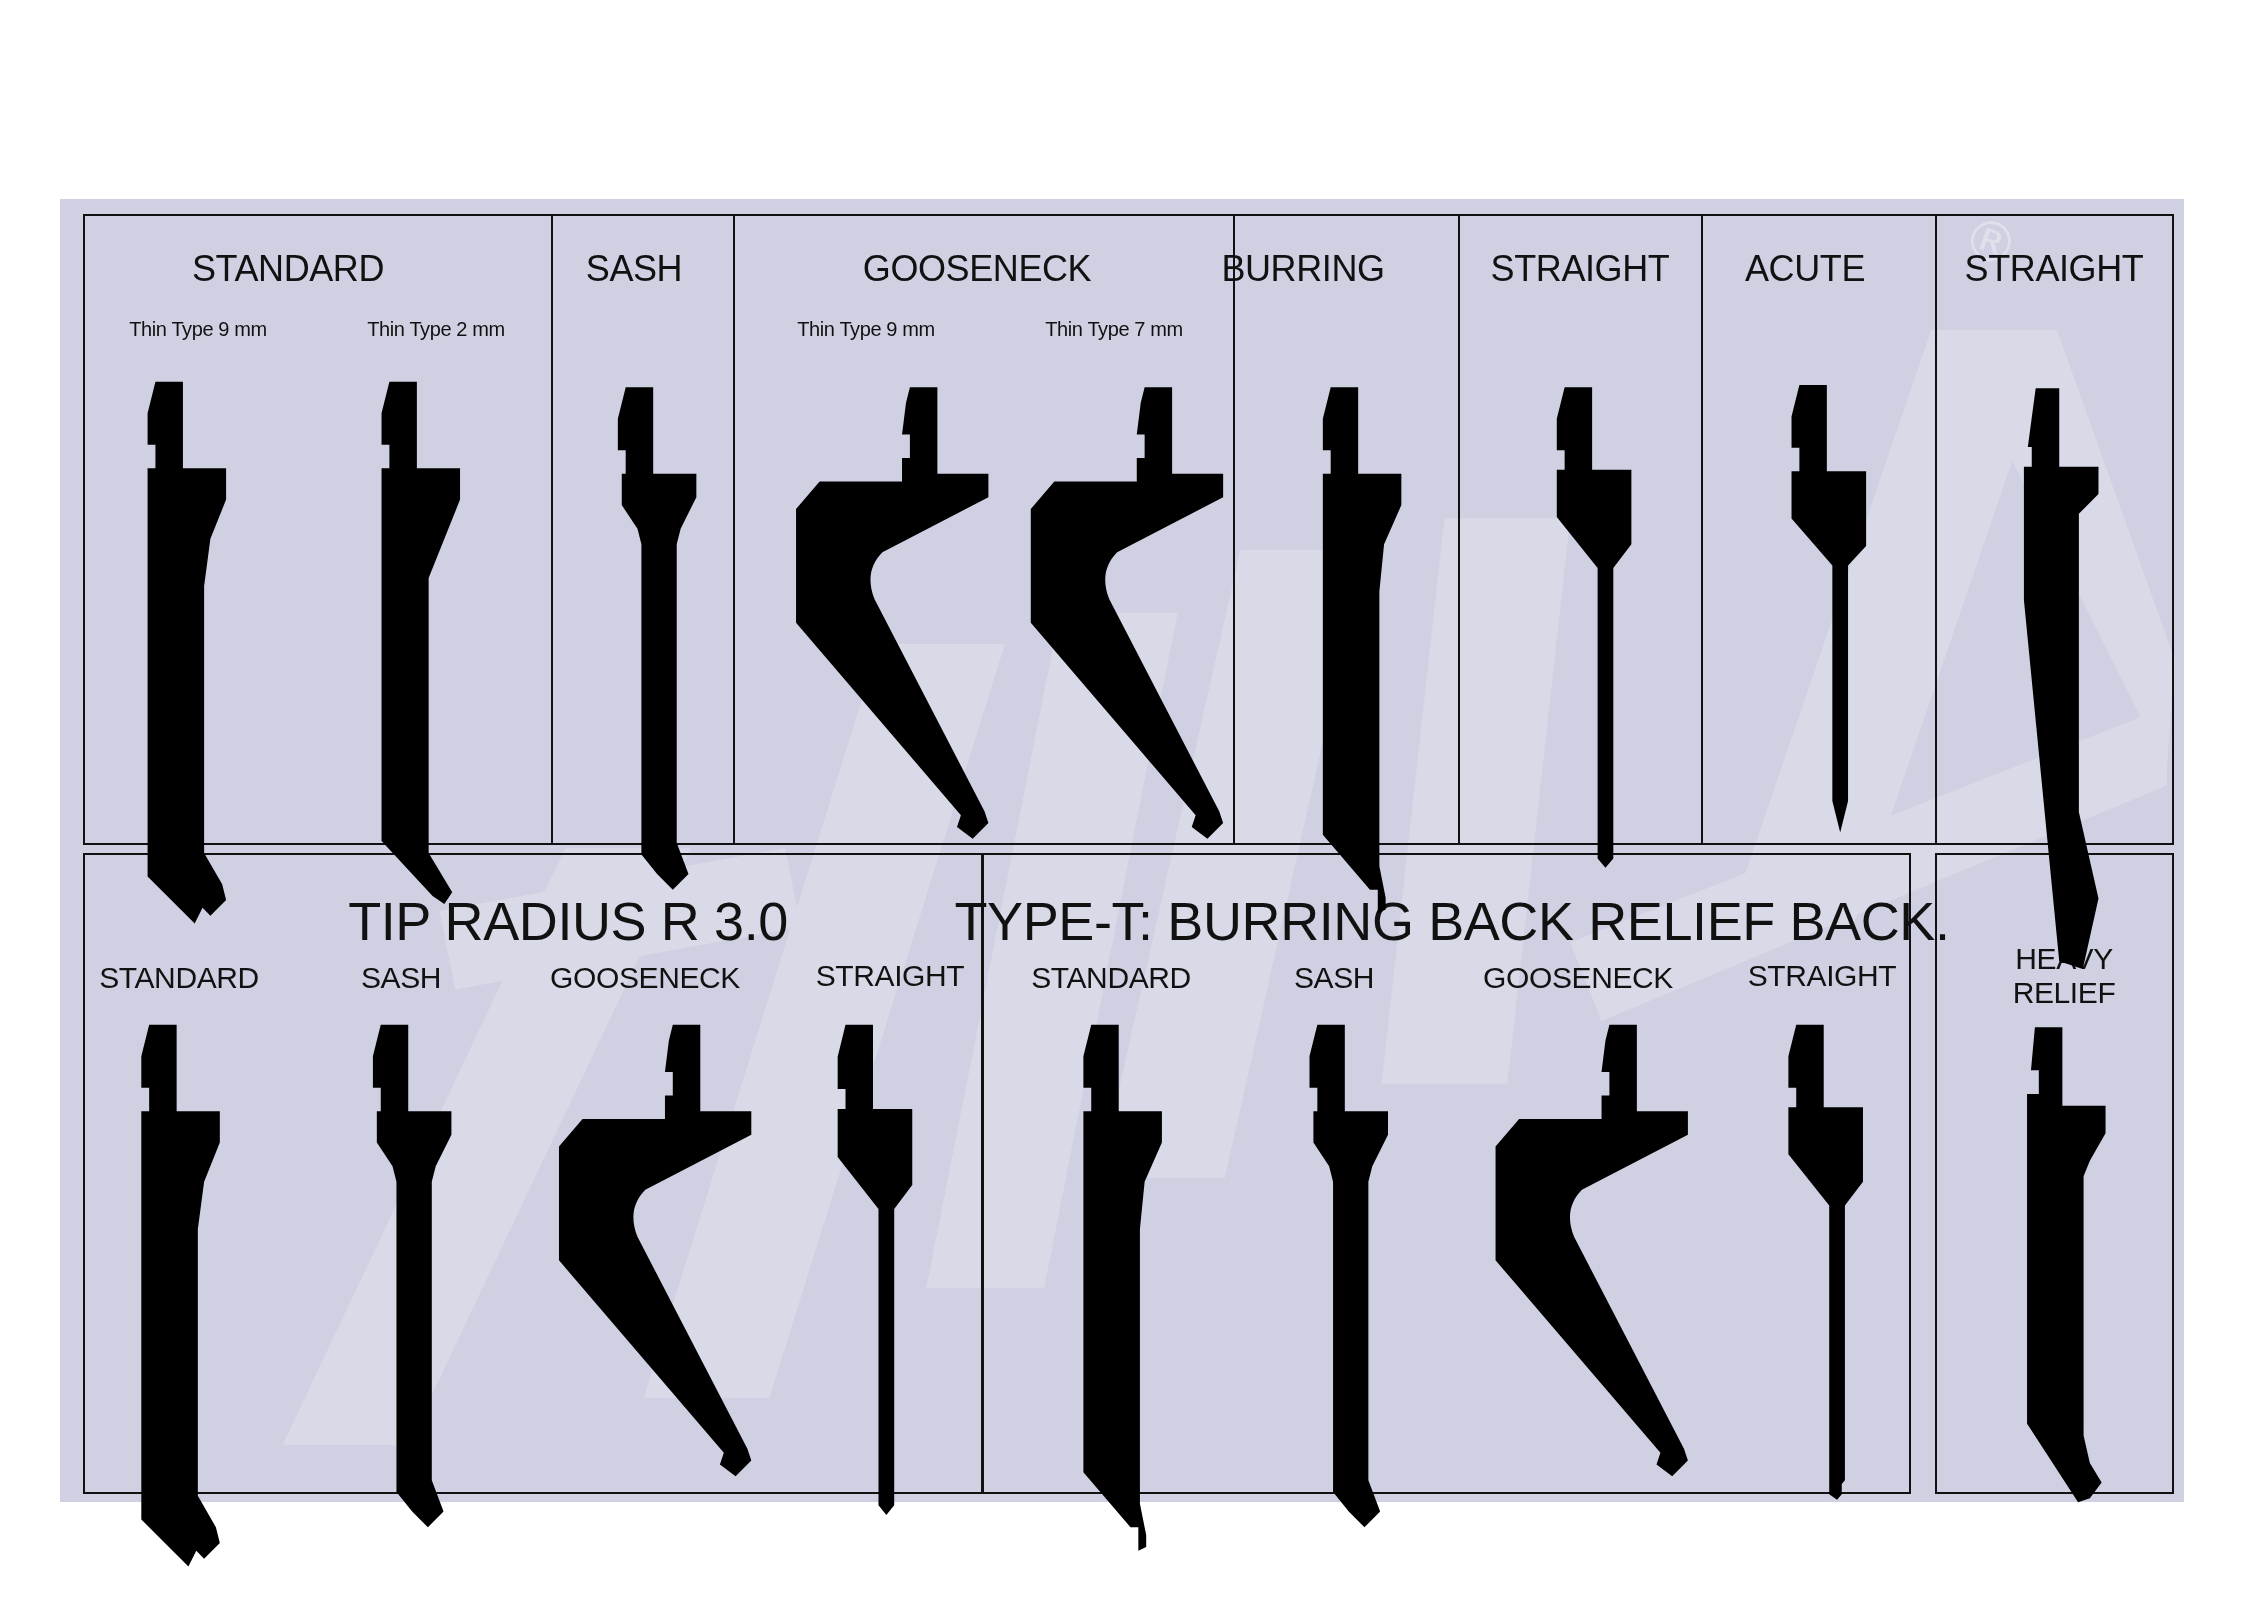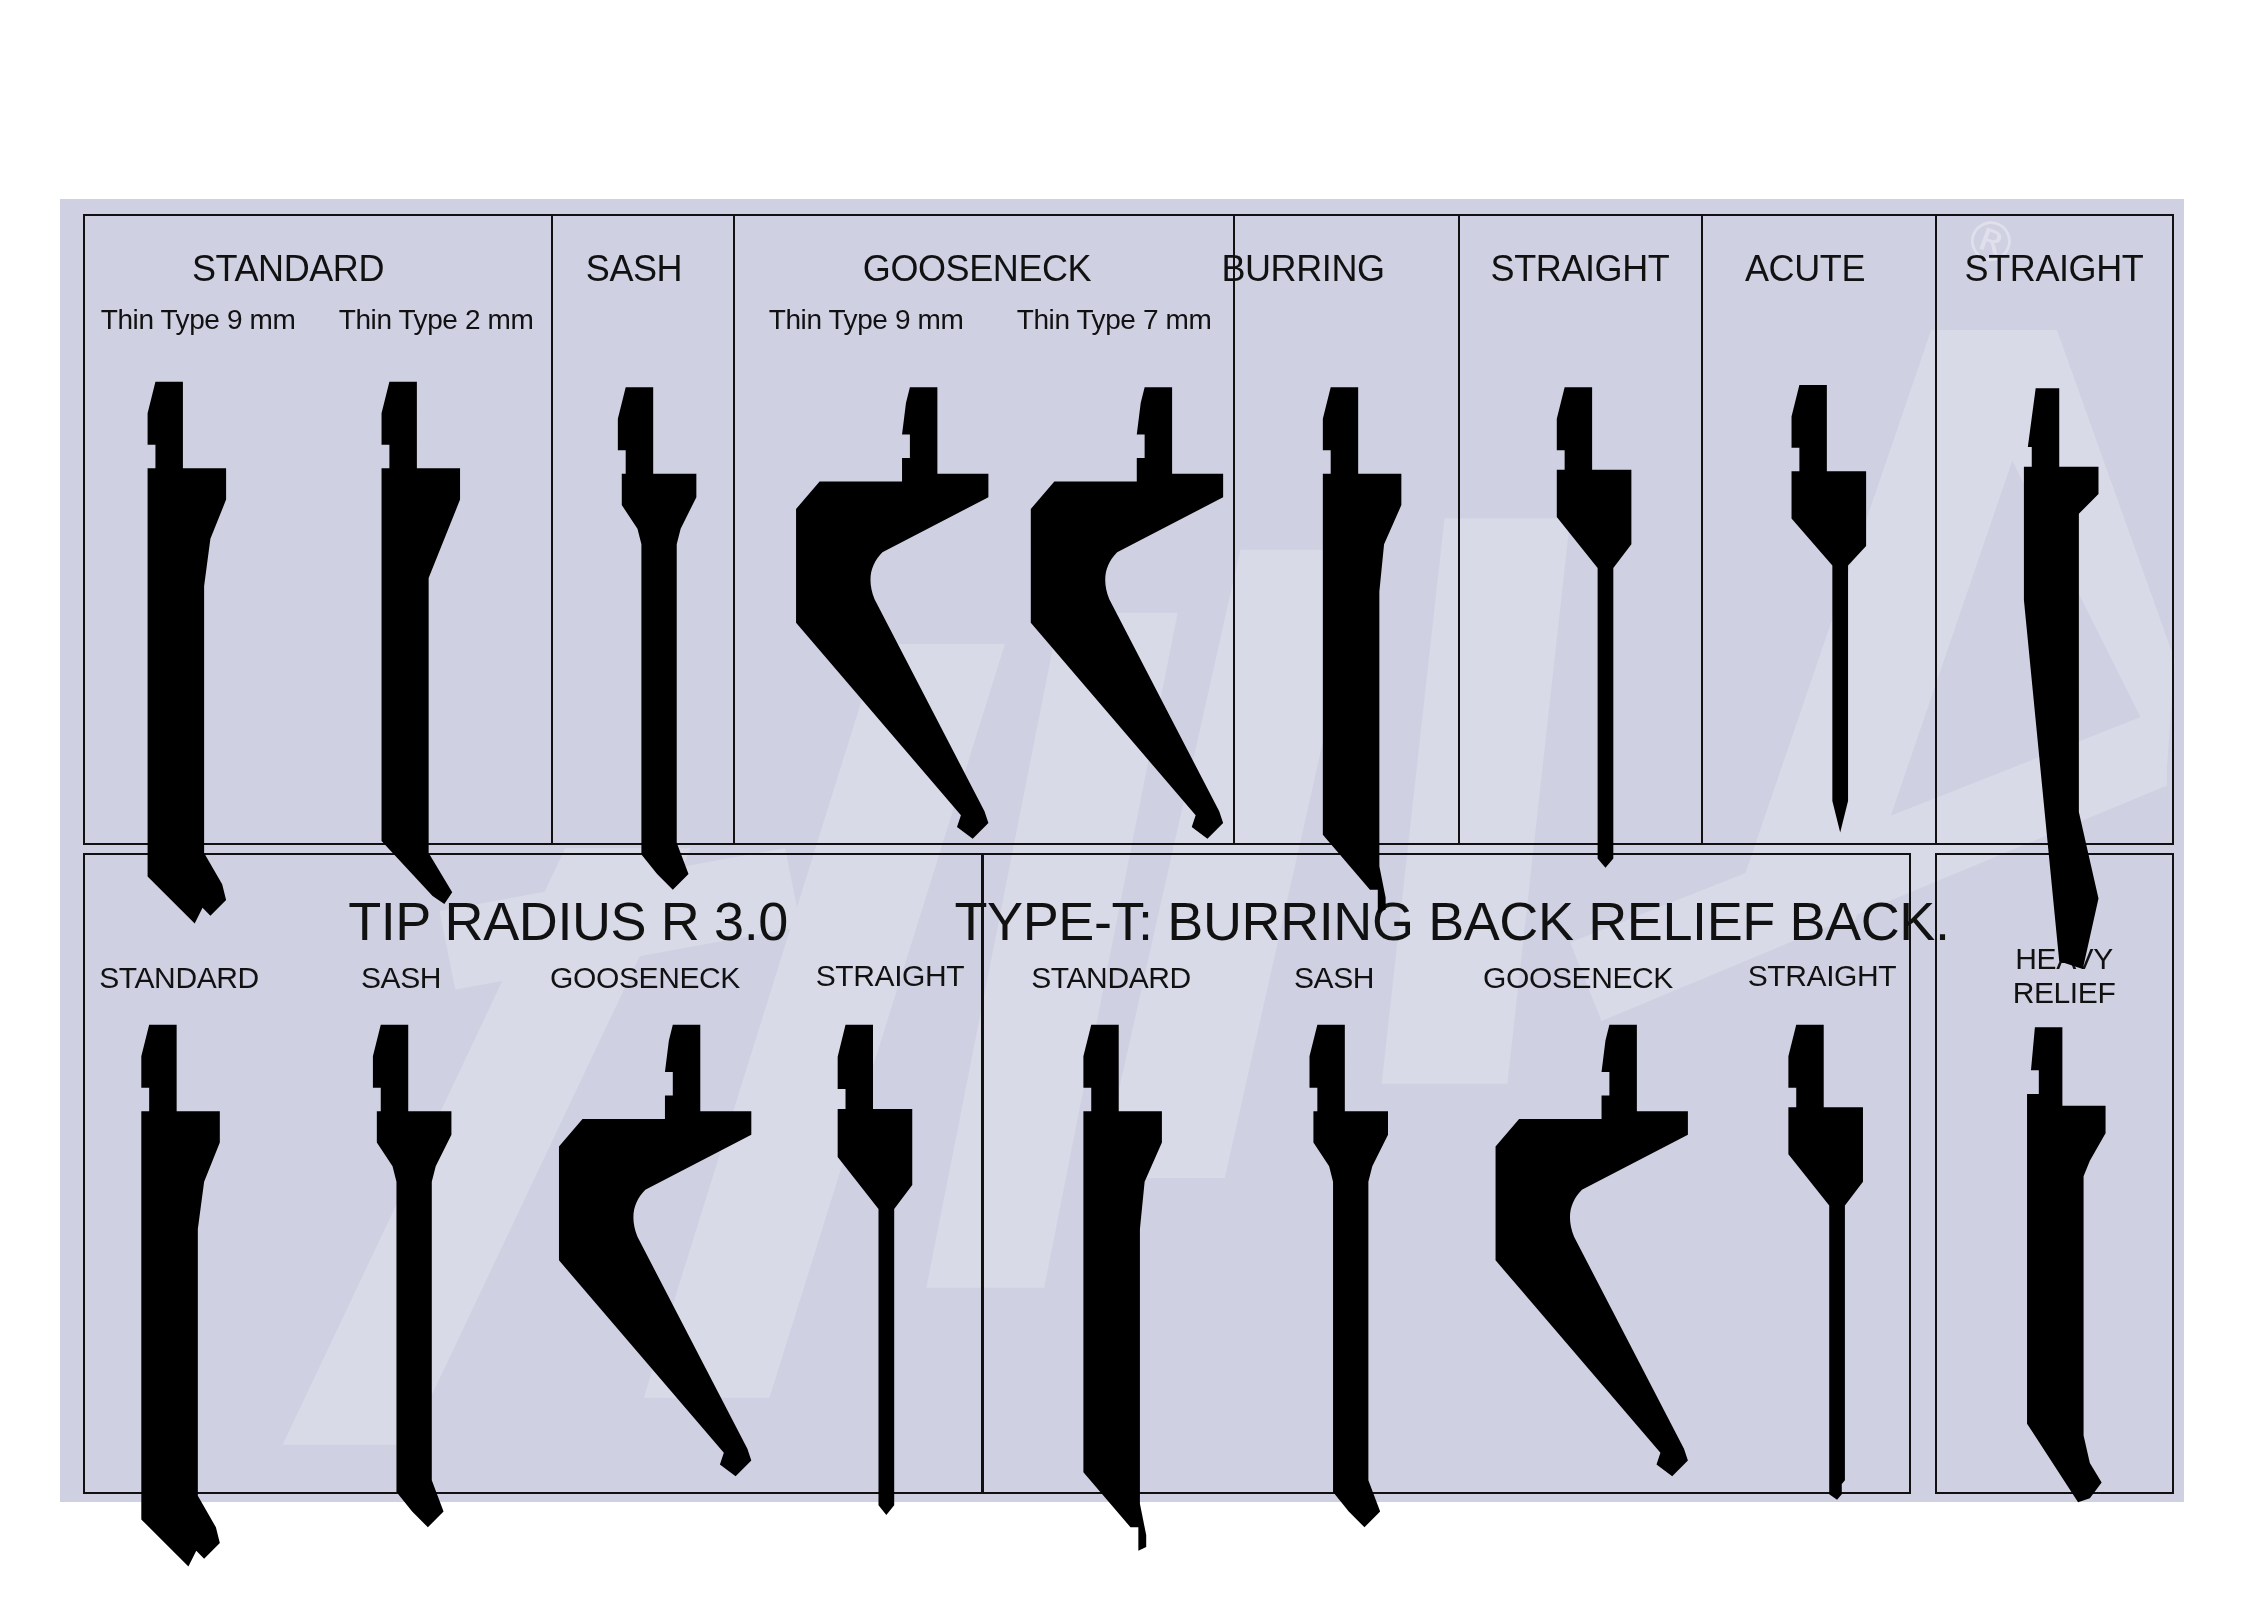--- a/index.html
+++ b/index.html
@@ -5,21 +5,21 @@
   html, body { margin: 0; padding: 0; background: #ffffff; }
   body { width: 2261px; height: 1621px; position: relative; overflow: hidden;
          font-family: "Liberation Sans", "DejaVu Sans", sans-serif; color: #111; }
   .sheet { position: absolute; left: 60px; top: 199px; width: 2124px; height: 1303px; background: #cfd0e2; }
   .panel { position: absolute; border: 2.4px solid #111; box-sizing: border-box; }
   .divider { position: absolute; width: 0; border-left: 2.4px solid #111; }
   .label { position: absolute; white-space: nowrap; transform: translateX(-50%); line-height: 1; }
   .h1 { font-size: 36px; letter-spacing: -0.4px; }
   .h2 { font-size: 30px; letter-spacing: -0.4px; }
   .h3 { font-size: 54px; letter-spacing: -0.4px; }
-  .sub { font-size: 28px; letter-spacing: -0.4px; }
+  .sub { font-size: 20px; letter-spacing: -0.4px; margin-top: 13px; }
   svg.tools { position: absolute; left: 0; top: 0; width: 2261px; height: 1621px; pointer-events: none; }
   .wm { position: absolute; pointer-events: none; }
   .reg { position: absolute; left: 1963px; top: 210px; font-size: 55px; color: rgba(255,255,255,0.35);
          font-family: "DejaVu Sans", sans-serif; transform: rotate(20deg); }
 </style>
 </head>
 <body>
 
 <div class="sheet"></div>
 

